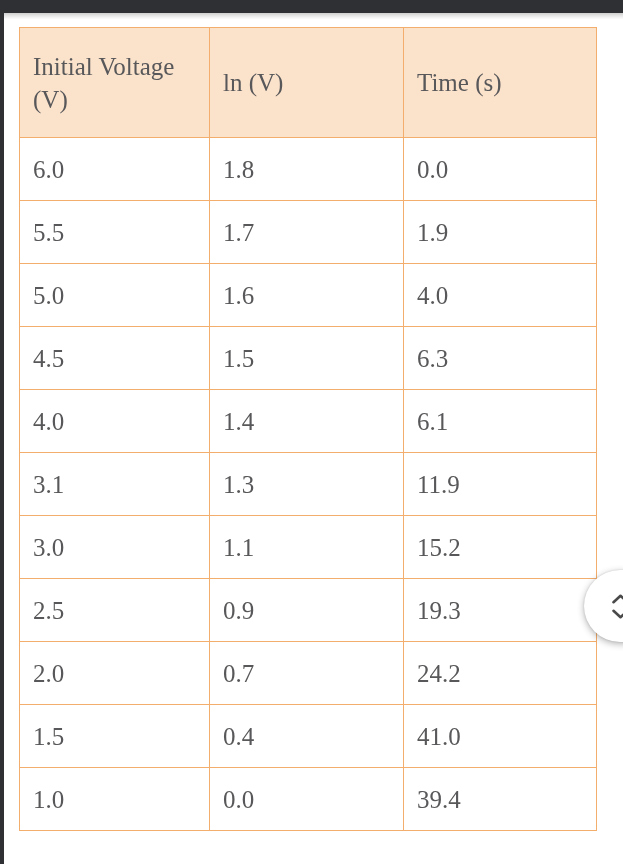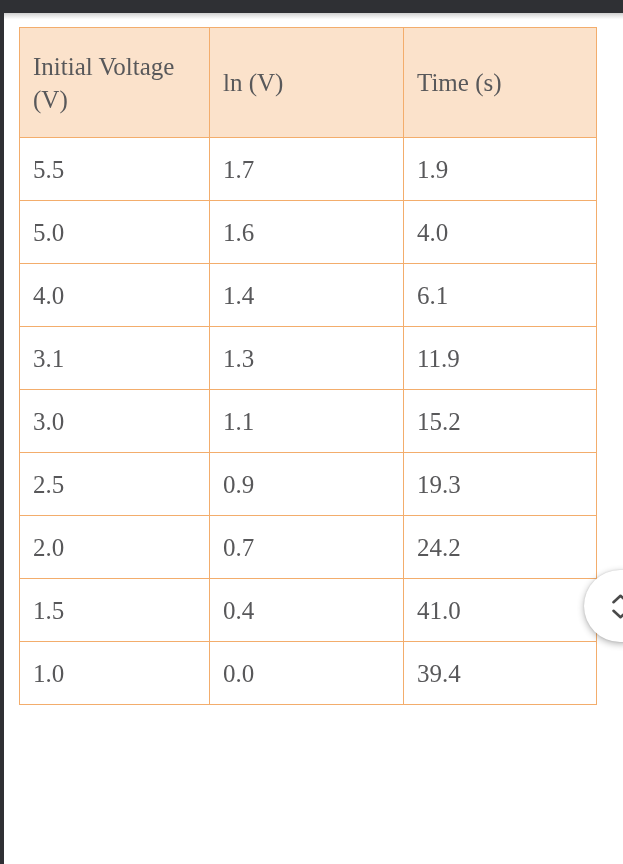--- a/index.html
+++ b/index.html
@@ -128,28 +128,38 @@
       </colgroup>
       <thead>
         <tr>
           <th class="col-a">Initial Voltage (V)</th>
           <th class="col-b">ln (V)</th>
           <th class="col-c">Time (s)</th>
         </tr>
       </thead>
       <tbody>
         <tr>
+          <td>6.0</td>
+          <td>1.8</td>
+          <td>0.0</td>
+        </tr>
+        <tr>
           <td>5.5</td>
           <td>1.7</td>
           <td>1.9</td>
         </tr>
         <tr>
           <td>5.0</td>
           <td>1.6</td>
           <td>4.0</td>
+        </tr>
+        <tr>
+          <td>4.5</td>
+          <td>1.5</td>
+          <td>6.3</td>
         </tr>
         <tr>
           <td>4.0</td>
           <td>1.4</td>
           <td>6.1</td>
         </tr>
         <tr>
           <td>3.1</td>
           <td>1.3</td>
           <td>11.9</td>

